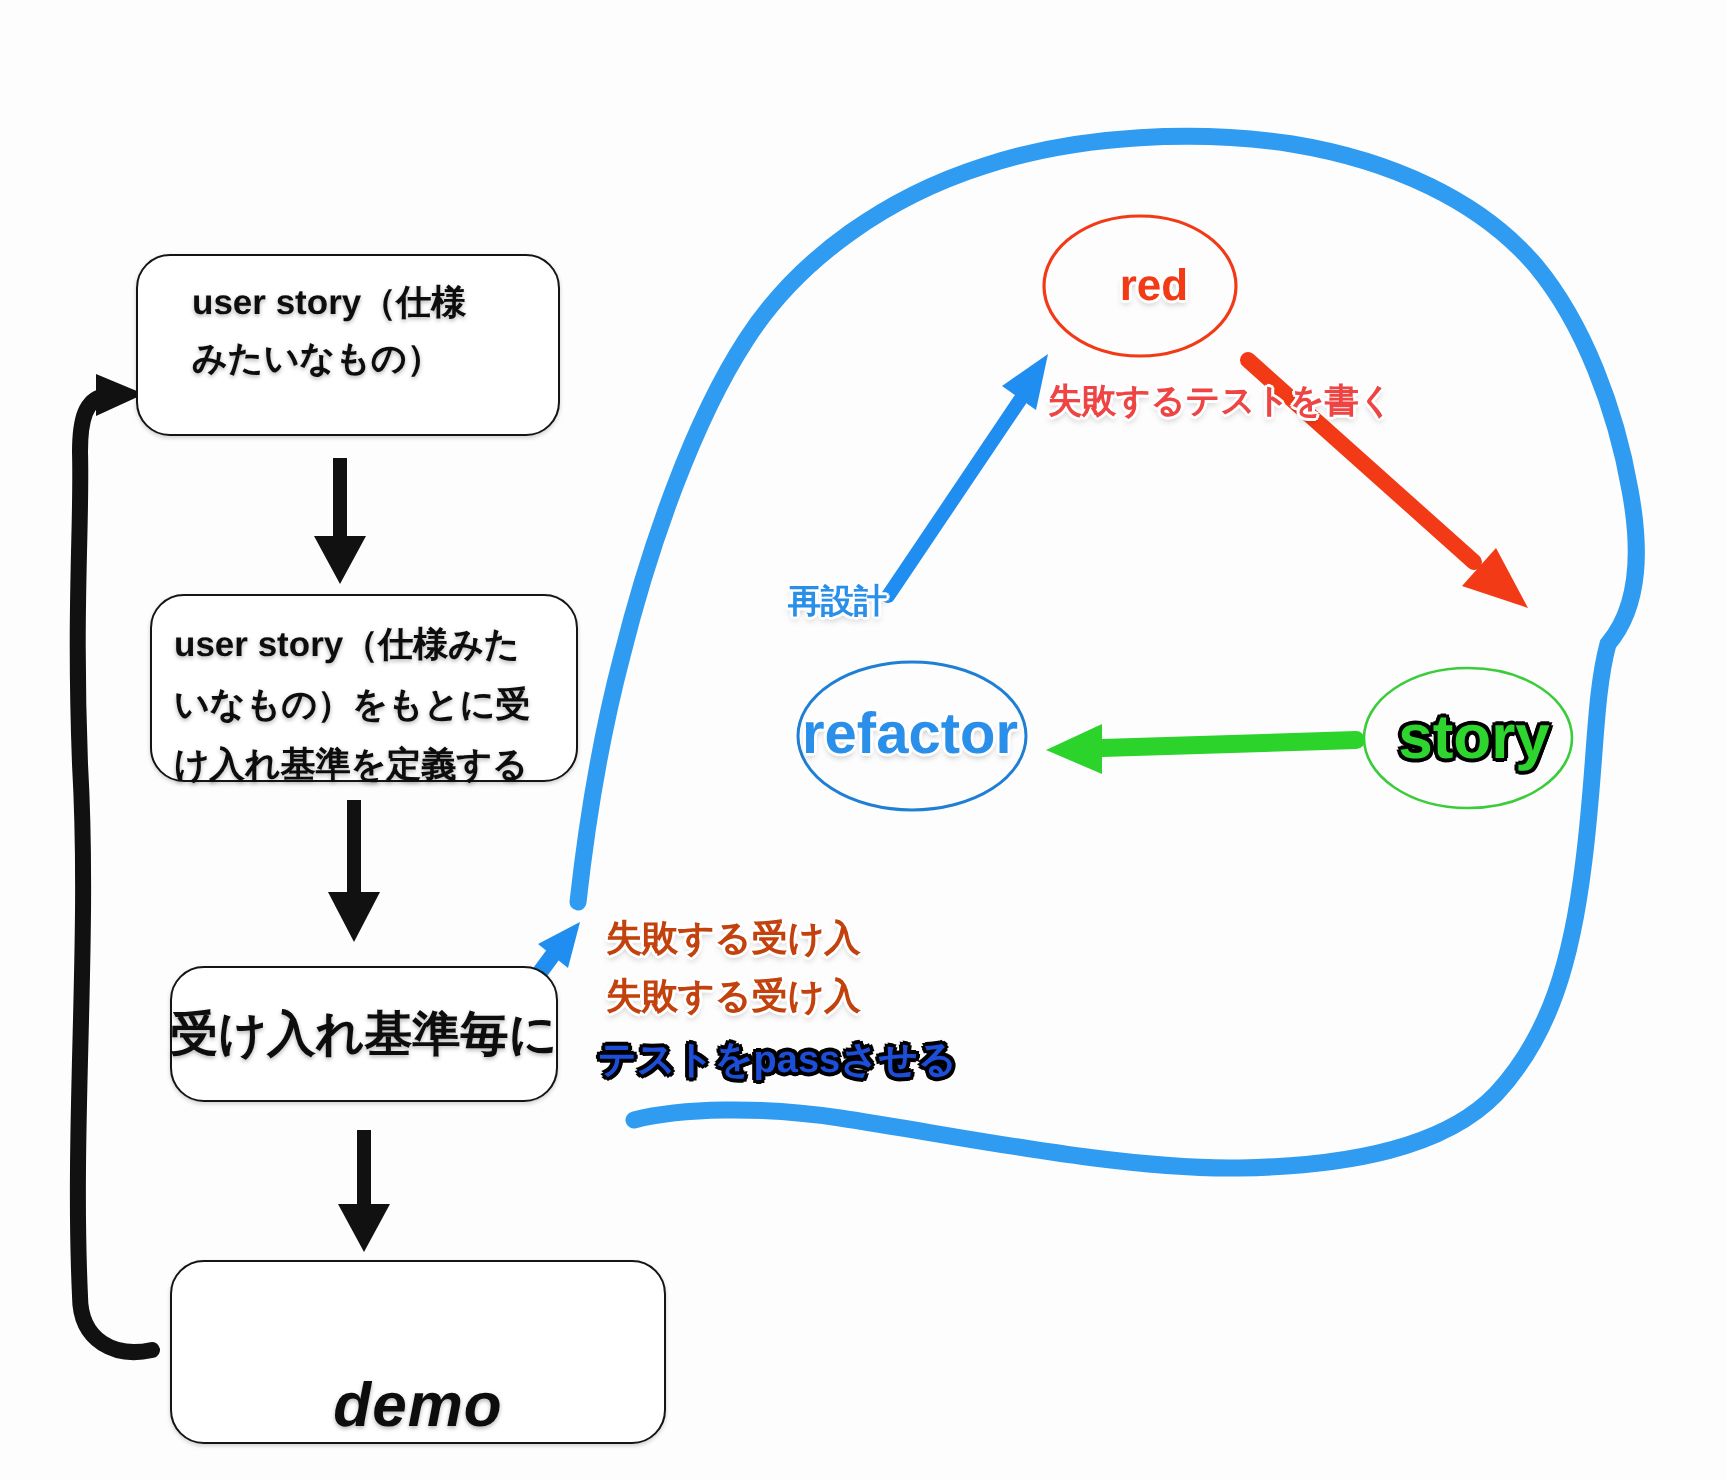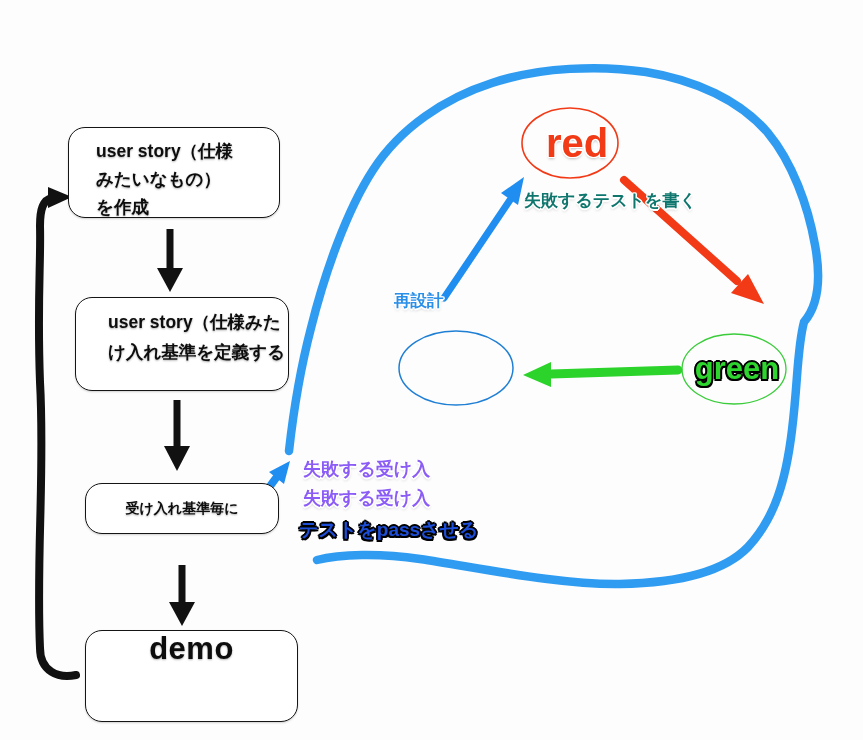--- a/index.html
+++ b/index.html
@@ -16,44 +16,44 @@
     border-radius: 17px;
     color: #0d0d0d;
     font-weight: bold;
     box-shadow: 0 1px 2px rgba(0,0,0,0.18);
   }
   .flowbox .ln { white-space: nowrap; text-shadow: 0 1px 2px rgba(0,0,0,0.30); }
 
   #box1 { left: 68px; top: 127px; width: 212px; height: 91px; padding: 9px 0 0 27px; font-size: 17.5px; }
   #box1 .ln { line-height: 28px; }
   #box2 { left: 75px; top: 297px; width: 214px; height: 94px; padding: 9px 0 0 11px; font-size: 17.5px; }
-  #box2 .ln { line-height: 30px; margin-left: 21px; }
-  #box3 { left: 85px; top: 483px; width: 194px; height: 51px; font-size: 14px;
+  #box2 .ln { line-height: 30px; }
+  #box3 { left: 85px; top: 483px; width: 194px; height: 68px; font-size: 24px;
           display: flex; align-items: center; justify-content: center; }
-  #demoBox { left: 85px; top: 630px; width: 213px; height: 92px; font-size: 31px;
-          display: flex; align-items: flex-start; justify-content: center; letter-spacing: 0.5px; }
+  #demoBox { left: 85px; top: 630px; width: 248px; height: 92px; font-size: 31px;
+          display: flex; align-items: flex-end; justify-content: center; letter-spacing: 0.5px; font-style: italic; }
 
   .node-label {
     position: absolute; font-weight: bold; white-space: nowrap;
     transform: translate(-50%, -50%);
   }
   .halo-white { text-shadow: -1.5px 0 #fff, 1.5px 0 #fff, 0 -1.5px #fff, 0 1.5px #fff,
                 -1px -1px #fff, 1px -1px #fff, -1px 1px #fff, 1px 1px #fff, 0 2px 3px rgba(0,0,0,0.25); }
   .outline-black { text-shadow: -2px 0 #000, 2px 0 #000, 0 -2px #000, 0 2px #000,
                 -1.5px -1.5px #000, 1.5px -1.5px #000, -1.5px 1.5px #000, 1.5px 1.5px #000; }
 
-  #redLabel      { left: 577px; top: 143px; font-size: 40px; color: #f23a17; }
+  #redLabel      { left: 577px; top: 143px; font-size: 22px; color: #f23a17; }
   #greenLabel    { left: 737px; top: 369px; font-size: 31px; color: #2ed52e; }
   #refactorLabel { left: 455px; top: 368px; font-size: 29px; color: #2a8fe8; }
 
   .note { position: absolute; font-weight: bold; white-space: nowrap; }
-  #noteWriteFailingTest { left: 524px; top: 189px; font-size: 17px; color: #0f766e; }
+  #noteWriteFailingTest { left: 524px; top: 189px; font-size: 17px; color: #ef4444; }
   #noteRedesign         { left: 394px; top: 290px; font-size: 16.5px; color: #2a8fe8; }
   #noteImplToPass       { left: 562px; top: 406px; font-size: 16.5px; color: #28cc28; }
-  #noteAcceptFail       { left: 303px; top: 455px; font-size: 18px; color: #8b5cf6; line-height: 28.5px; }
+  #noteAcceptFail       { left: 303px; top: 455px; font-size: 18px; color: #c2410c; line-height: 28.5px; }
   #notePassTest         { left: 299px; top: 517px; font-size: 19px; color: #1d4ed8; }
 </style>
 </head>
 <body>
 
 <div id="stage">
 
   <svg class="layer" viewBox="0 0 863 740">
 
     <path d="M 76 675 C 58 679 40 671 40 648 C 36 560 45 470 40 382 C 37 302 41 262 40 226 C 40 209 43 200 52 198" fill="none" stroke="#111" stroke-width="8" stroke-linecap="round"></path>
@@ -107,38 +107,39 @@
 
     <g>
       <line x1="251" y1="512" x2="276" y2="478" stroke="#1f8ef0" stroke-width="8" stroke-linecap="round"></line>
       <polygon points="284,484 269,472 290,461" fill="#1f8ef0"></polygon>
     </g>
   </svg>
 
   <div class="flowbox" id="box1">
     <div class="ln">user story（仕様</div>
     <div class="ln">みたいなもの）</div>
-    <div class="ln">を作成</div>
   </div>
 
   <div class="flowbox" id="box2">
     <div class="ln">user story（仕様みた</div>
+    <div class="ln">いなもの）をもとに受</div>
     <div class="ln">け入れ基準を定義する</div>
   </div>
 
   <div class="flowbox" id="box3">
     <div class="ln">受け入れ基準毎に</div>
   </div>
 
   <div class="flowbox" id="demoBox">
     <div class="ln">demo</div>
   </div>
 
   <div class="node-label halo-white" id="redLabel">red</div>
-  <div class="node-label outline-black" id="greenLabel">green</div>
+  <div class="node-label outline-black" id="greenLabel">story</div>
+  <div class="node-label halo-white" id="refactorLabel">refactor</div>
 
   <div class="note halo-white" id="noteWriteFailingTest">失敗するテストを書く</div>
   <div class="note halo-white" id="noteRedesign">再設計</div>
 
   <div class="note halo-white" id="noteAcceptFail">
     <div>失敗する受け入</div>
     <div>失敗する受け入</div>
   </div>
 
   <div class="note outline-black" id="notePassTest">テストをpassさせる</div>

